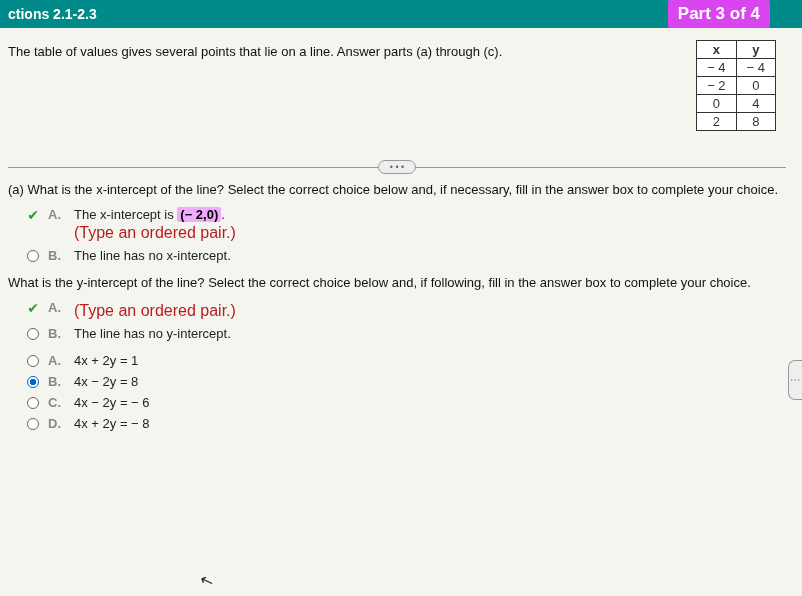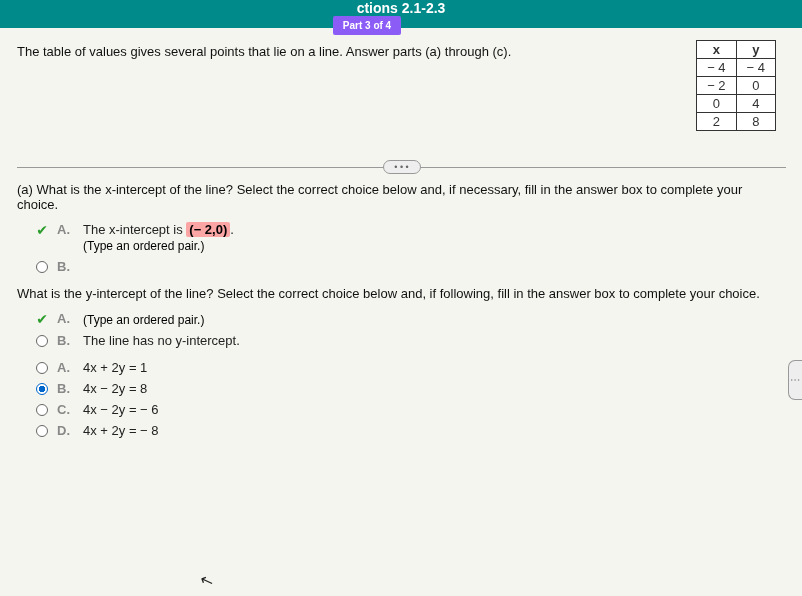--- a/index.html
+++ b/index.html
@@ -15,32 +15,31 @@
   }
   .header-bar {
     background: #008a8a;
     color: #fff;
     height: 28px;
     display: flex;
     align-items: center;
     padding: 0 8px;
     font-weight: bold;
     justify-content: space-between;
-    flex-direction: column;
   }
   .header-title { font-size: 14px; }
   .part-badge {
-    background: #8b5cf6;
+    background: #d946ef;
     padding: 4px 10px;
-    font-size: 10px;
+    font-size: 17px;
     border-radius: 2px;
-    margin-right: 68px;
+    margin-right: 24px;
   }
   .content {
-    padding: 12px 16px 0 17px;
+    padding: 12px 16px 0 8px;
     position: relative;
   }
   .intro-row { display: flex; justify-content: space-between; align-items: flex-start; }
   .intro-text { padding-top: 4px; color: #111; font-size: 13px; }
   .data-table {
     border-collapse: collapse;
     font-size: 13px;
     margin-right: 10px;
   }
   .data-table th, .data-table td {
@@ -105,27 +104,27 @@
   .check-correct {
     width: 14px; height: 14px;
     color: #2a9d2a;
     font-size: 14px;
     line-height: 14px;
   }
   .letter { color: #888; font-weight: bold; min-width: 18px; }
   .choice-body { display: flex; flex-direction: column; }
   .choice-main { color: #222; }
   .answer-box {
-    background: #fca5a5;
+    background: #f0abfc;
     padding: 0 3px;
     border-radius: 2px;
     font-weight: bold;
     color: #000;
   }
-  .hint { color: #000000; font-size: 12px; margin-top: 2px; }
+  .hint { color: #b91c1c; font-size: 16px; margin-top: 2px; }
   .side-handle {
     position: absolute;
     right: 0;
     top: 360px;
     width: 14px;
     height: 40px;
     border: 1px solid #999;
     border-right: none;
     border-radius: 7px 0 0 7px;
     background: #eee;
@@ -198,20 +197,21 @@
           <span>The x-intercept is </span><span class="answer-box">(− 2,0)</span><span>.</span>
         </span>
         <span class="hint">(Type an ordered pair.)</span>
       </span>
     </div>
     <div class="choice">
       <span class="choice-indicator">
           <span class="radio-empty"></span>
         </span>
       <span class="letter">B.</span>
+      <span class="choice-main">The line has no x-intercept.</span>
     </div>
   </div>
 
   <div class="question">What is the y-intercept of the line? Select the correct choice below and, if following, fill in the answer box to complete your choice.</div>
   <div class="choices">
     <div class="choice">
       <span class="choice-indicator check-correct">✔</span>
       <span class="letter">A.</span>
       <span class="choice-body">
         <span class="hint">(Type an ordered pair.)</span>

